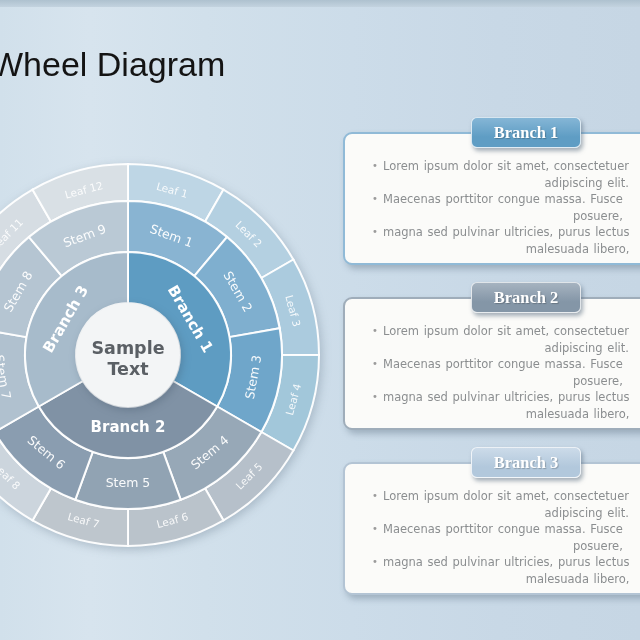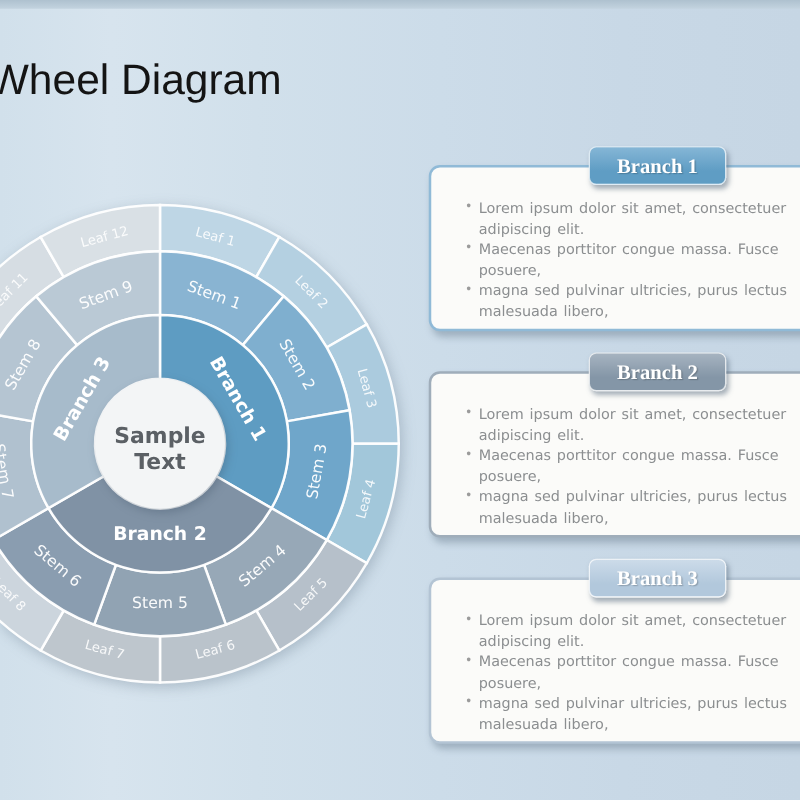--- a/index.html
+++ b/index.html
@@ -61,21 +61,21 @@
     display: flex;
     font-family: "DejaVu Sans", sans-serif;
     font-size: 11.5px; line-height: 16.5px;
     color: #8b8e90;
     word-spacing: 1px;
   }
   .bullet .marker {
     flex: none; width: 16px; text-align: center;
     font-size: 10px; color: #9b9b9b;
   }
-  .bullet .text { white-space: nowrap; }
+  .bullet .text { white-space: nowrap; text-align: right; }
 </style>
 </head>
 <body>
 
 <div class="top-strip"></div>
 
 <h1 class="slide-title">Wheel Diagram</h1>
 
 <svg id="wheel-svg" width="640" height="640">
   <g id="wheel-rings">

